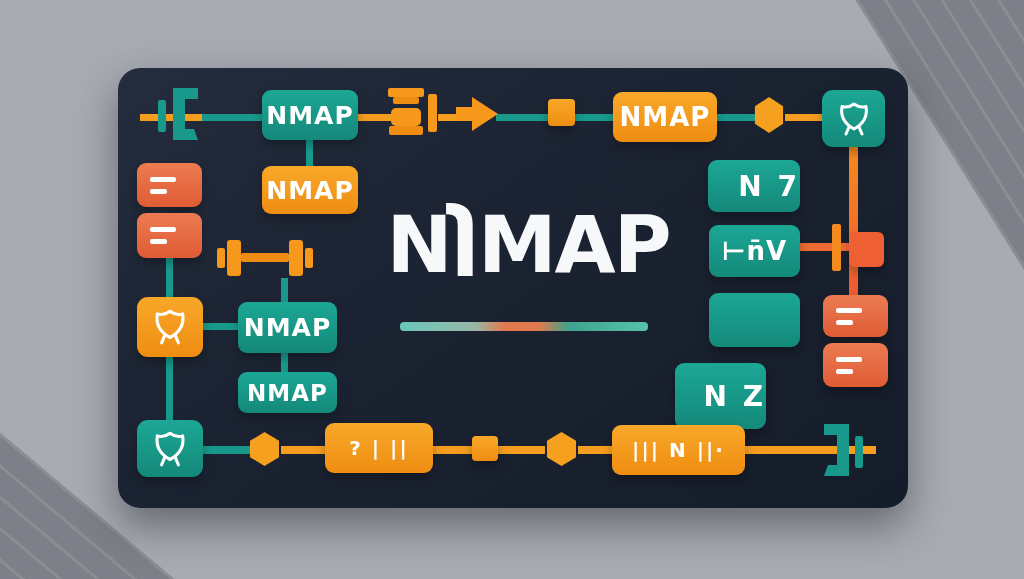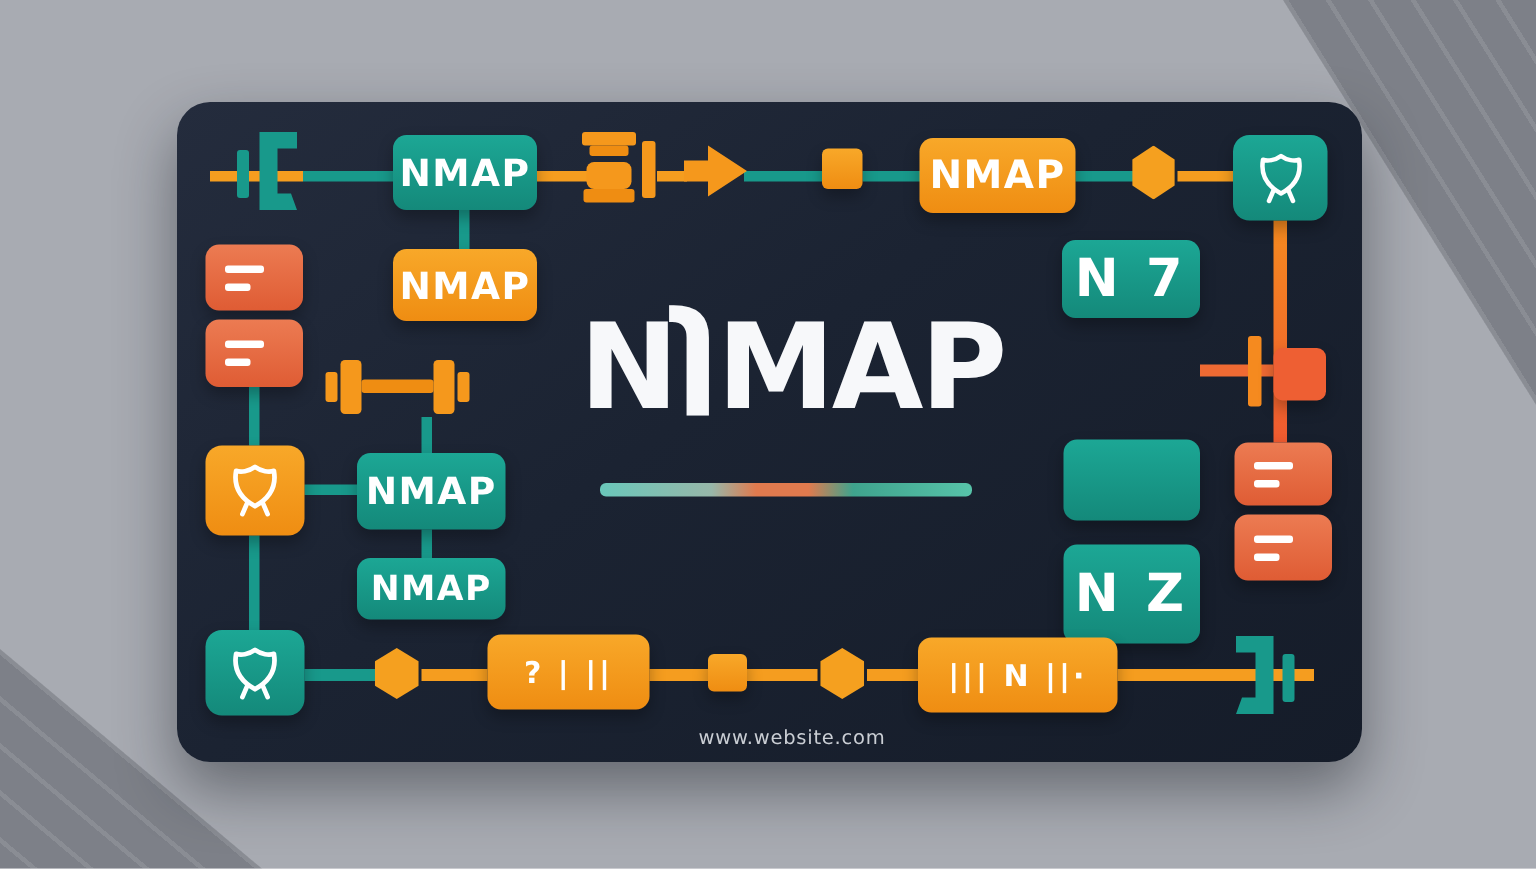--- a/index.html
+++ b/index.html
@@ -48,21 +48,21 @@
   #title-main .flip { display:inline-block; transform:scaleY(-1); }
   #title-sub { position:absolute; z-index:3; left:255px; top:212px; width:310px; text-align:center;
     color:#dfe3e8; font-size:31px; letter-spacing:1px; font-weight:400; }
   #accent-bar { position:absolute; z-index:3; left:282px; top:254px; width:248px; height:9px; border-radius:4px;
     background:linear-gradient(90deg,#6ac7ba 0%,#97b7a9 30%,#e07a4e 42%,#e07a4e 56%,#3fa38d 68%,#57c3a9 100%); }
   #website { position:absolute; z-index:3; left:300px; top:417px; width:220px; text-align:center;
     color:#caced4; font-size:13px; letter-spacing:.5px; }
 
   .f25 { font-size:25px; letter-spacing:1px; }
   .f23 { font-size:23px; letter-spacing:1px; }
-  .f28 { font-size:35px; letter-spacing:3px; }
+  .f28 { font-size:28px; letter-spacing:3px;justify-content:flex-end; }
   .f26 { font-size:26px; letter-spacing:1px; }
   .f20 { font-size:20px; letter-spacing:2px; }
 </style>
 </head>
 <body>
 
 <div id="screen">
   <div class="band band-tr"></div>
   <div class="band band-bl"></div>
 
@@ -159,29 +159,31 @@
     </div>
     <div class="line tl" style="left:163px;top:285px;width:7px;height:19px"></div>
     <div class="box teal f23" style="left:120px;top:304px;width:99px;height:41px">
       <span>NMAP</span>
     </div>
 
     <div id="title-wrap">
       <div id="title-main"><span>N</span><span class="flip">J</span><span>MAP</span></div>
     </div>
     <div id="accent-bar"></div>
-    <div id="website">www.website.com</div>
 
     <div class="box teal f28" style="left:590px;top:92px;width:92px;height:52px">
       <span>N 7</span>
     </div>
+    <div class="box teal f26" style="left:591px;top:157px;width:91px;height:52px">
+      <span>⊢n̄V</span>
+    </div>
     <div class="box teal" style="left:591px;top:225px;width:91px;height:54px">
       <span></span>
     </div>
-    <div class="box teal f28" style="left:591px;top:295px;width:91px;height:66px">
+    <div class="box teal f28" style="left:557px;top:295px;width:91px;height:66px">
       <span>N Z</span>
     </div>
 
     <div class="line" style="left:731px;top:79px;width:9px;height:148px;background:linear-gradient(180deg,#f58a1f,#ee5a30)"></div>
     <div class="line" style="left:682px;top:175px;width:49px;height:8px;background:#ee6a33"></div>
     <div class="line" style="left:714px;top:156px;width:9px;height:47px;background:#f58a1f;border-radius:2px"></div>
     <div class="box redsq" style="left:731px;top:164px;width:35px;height:35px;border-radius:6px"></div>
 
     <div class="box red" style="left:705px;top:227px;width:65px;height:42px">
       <div class="list-bars">

